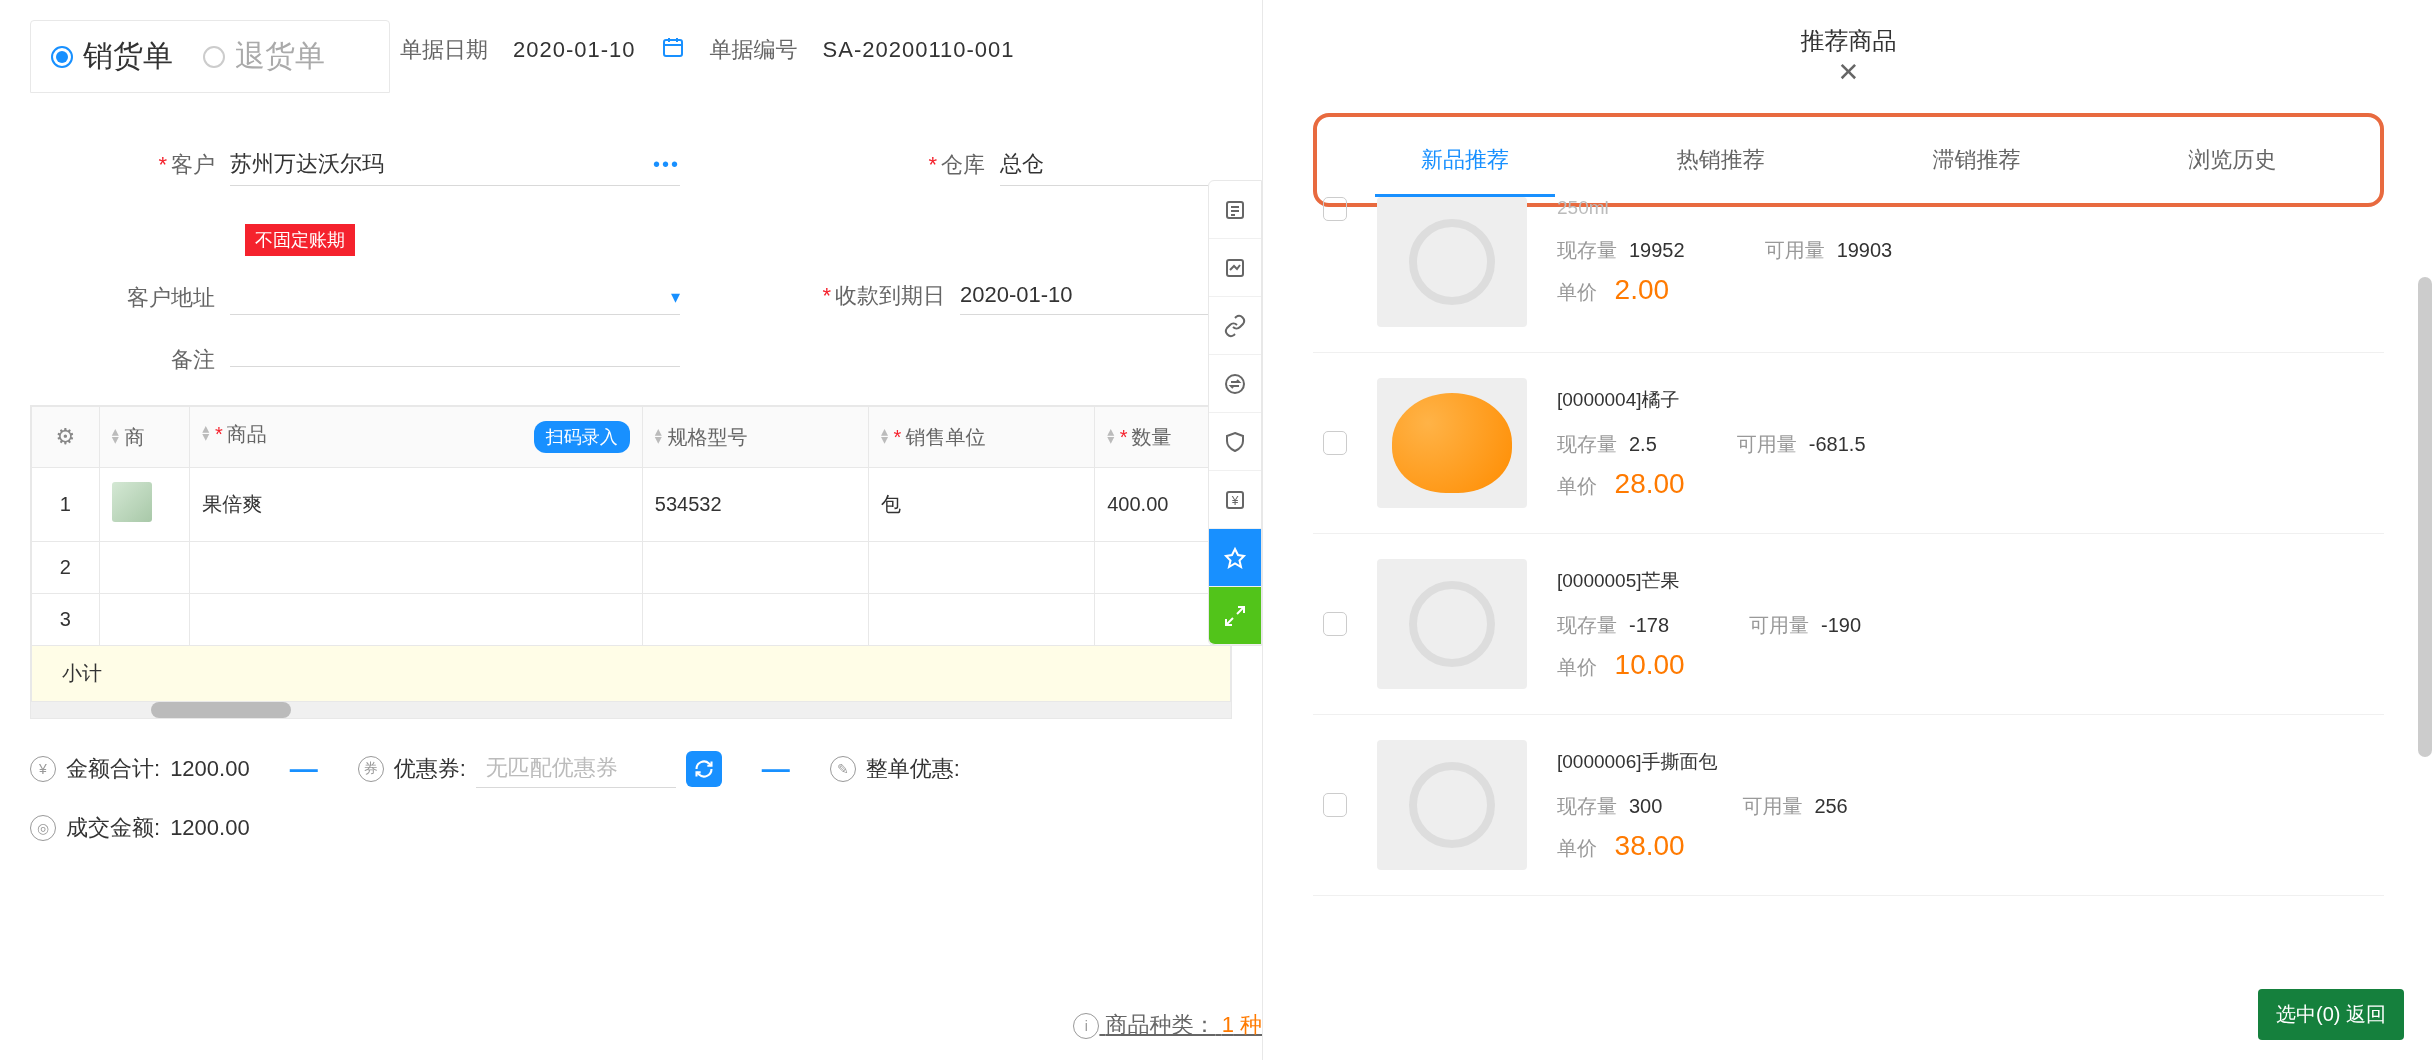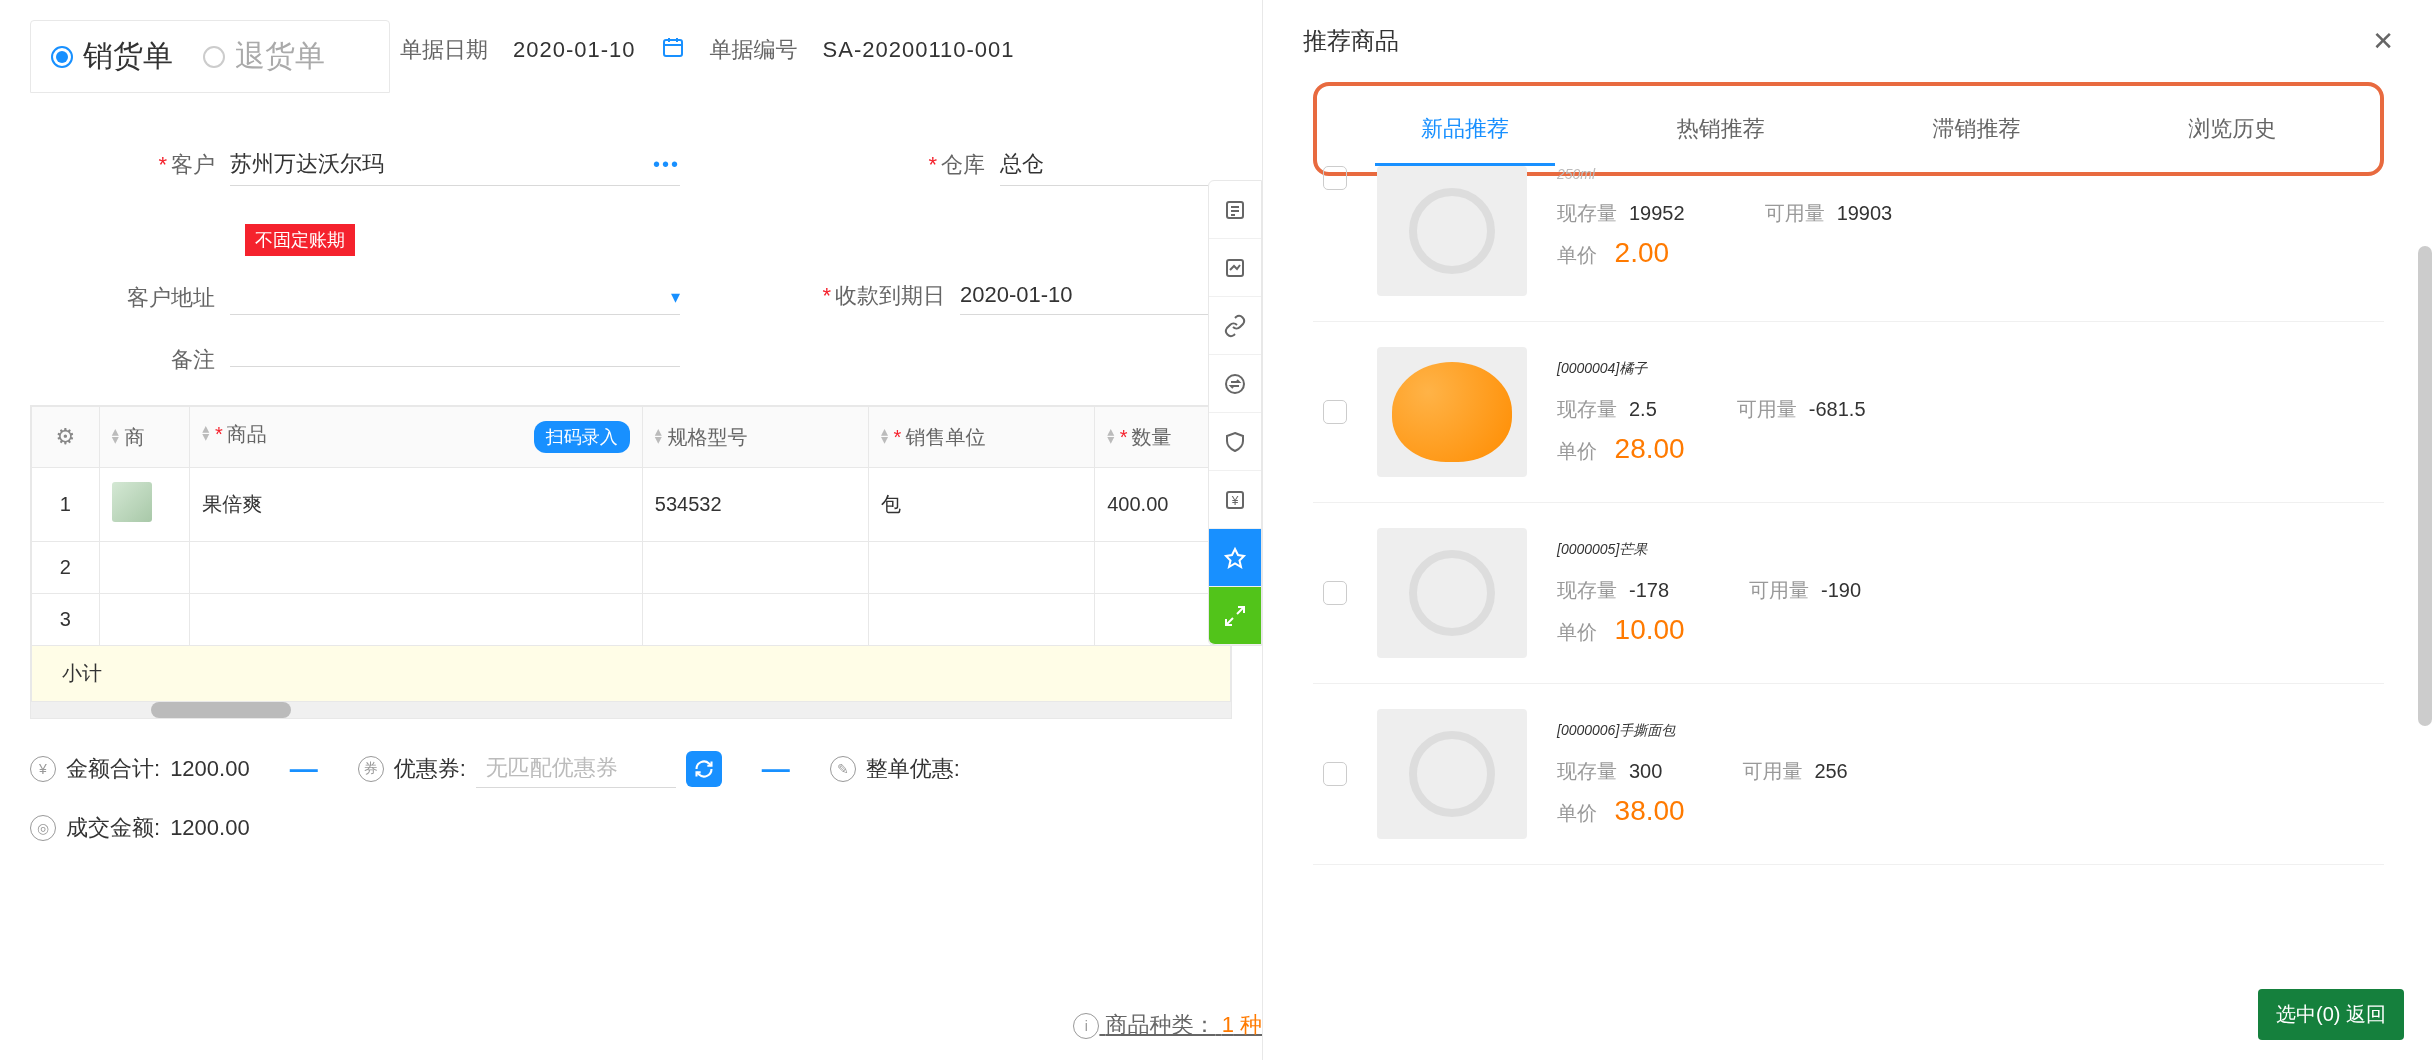--- a/index.html
+++ b/index.html
@@ -61,36 +61,36 @@
 .side-toolbar { position: absolute; right: 0; top: 180px; width: 54px; background: #fff; border: 1px solid #e8e8e8; border-radius: 6px 0 0 6px; }
 .side-toolbar .tb-item { height: 58px; display: flex; align-items: center; justify-content: center; font-size: 24px; color: #666; border-bottom: 1px solid #f0f0f0; cursor: pointer; }
 .side-toolbar .tb-item.blue { background: #1890ff; color: #fff; }
 .side-toolbar .tb-item.green { background: #52c41a; color: #fff; border-radius: 0 0 0 6px; }
 
 
 .footer-bar { position: absolute; bottom: 20px; left: 0; right: 0; text-align: right; font-size: 22px; color: #666; text-decoration: underline; }
 .footer-bar .num { color: #ff7a00; }
 
 
-.rp-header { display: flex; align-items: center; justify-content: space-between; padding: 25px 40px; font-size: 24px; }
+.rp-header { display: flex; align-items: center; padding: 25px 40px; font-size: 24px; flex-direction: column; }
 .close-x { font-size: 26px; color: #666; cursor: pointer; }
 .rp-tabs-wrap { padding: 0 50px; }
 .rp-tabs { border: 4px solid #e86a3f; border-radius: 16px; display: flex; padding: 10px 20px; position: relative; }
 .rp-tab { flex: 1; text-align: center; padding: 18px 0; font-size: 22px; color: #666; cursor: pointer; }
 .rp-tab.active { color: #1890ff; }
 .tab-underline { position: absolute; bottom: 6px; left: 58px; width: 180px; height: 3px; background: #1890ff; }
 
 .rp-list { flex: 1; overflow-y: auto; padding: 0 50px; margin-top: -10px; position: relative; }
 .rp-item { display: flex; align-items: center; gap: 30px; padding: 25px 10px; border-bottom: 1px solid #f0f0f0; }
 .rp-check { width: 24px; height: 24px; border: 1.5px solid #ccc; border-radius: 5px; cursor: pointer; flex-shrink: 0; }
 .rp-img { width: 150px; height: 130px; background: #eee; border-radius: 4px; flex-shrink: 0; display: flex; align-items: center; justify-content: center; overflow: hidden; }
 .rp-img.placeholder::after { content: ""; width: 70px; height: 70px; border: 8px solid #ddd; border-radius: 50%; position: relative; }
 .orange-img { background: radial-gradient(circle at 30% 30%, #ffb347, #ff8c00); width: 120px; height: 100px; border-radius: 50% 50% 45% 45%; position: relative; }
 .rp-info { flex: 1; }
-.rp-title { font-size: 14px; color: #333; margin-bottom: 18px; font-style: italic; }
+.rp-title { font-size: 19px; color: #333; margin-bottom: 18px; }
 .rp-stats { display: flex; gap: 80px; font-size: 20px; margin-bottom: 10px; }
 .rp-stats .k { color: #999; margin-right: 12px; }
 .rp-stats .v { color: #333; }
 .rp-price-row { font-size: 20px; }
 .rp-price-row .k { color: #999; margin-right: 12px; }
 .rp-price-row .price { color: #ff7a00; font-size: 28px; font-weight: 500; }
 .vscroll { position: absolute; right: 2px; top: 80px; width: 14px; height: 480px; background: #ccc; border-radius: 7px; }
 
 .rp-footer { position: absolute; bottom: 20px; right: 30px; }
 .sel-btn { background: #15803d; color: #fff; padding: 12px 18px; border-radius: 4px; font-size: 20px; cursor: pointer; }

